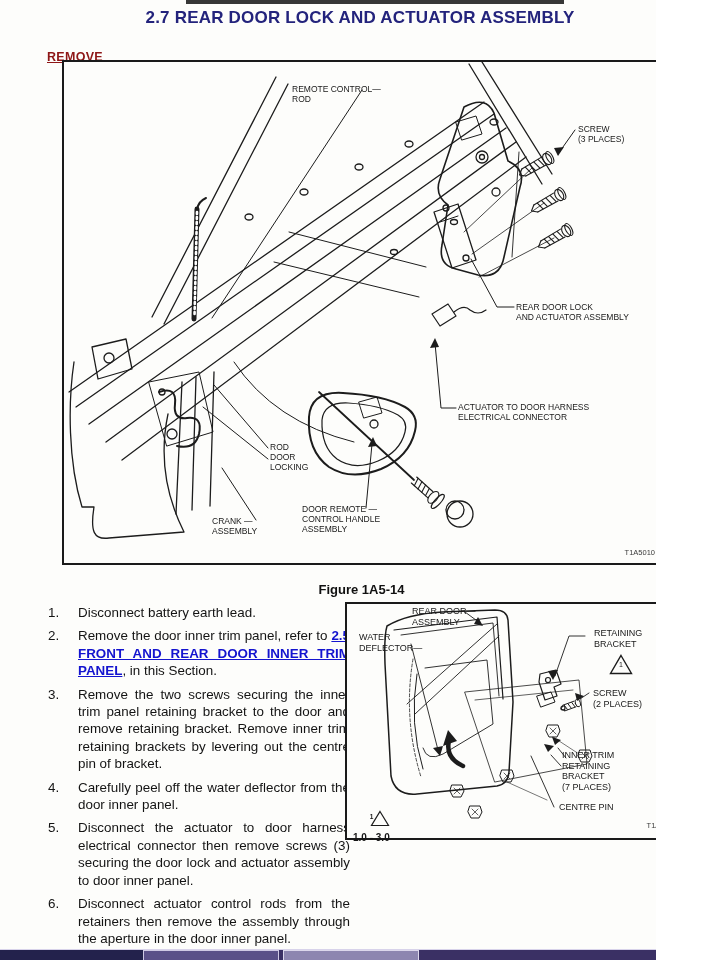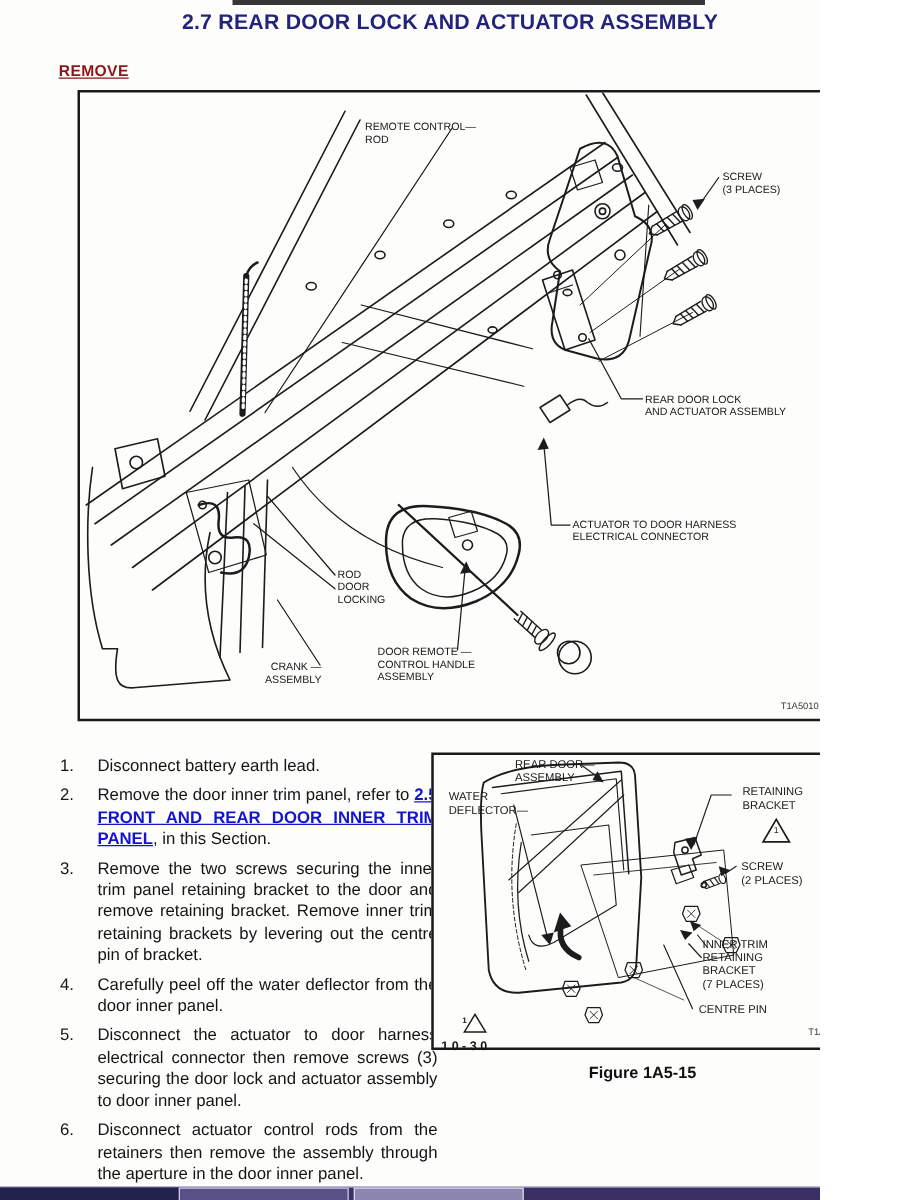--- a/index.html
+++ b/index.html
@@ -10,21 +10,21 @@
     color:#161616;
   }
   
   .scanbar{position:absolute; left:186px; top:0; width:378px; height:4px; background:#1b1b1b; opacity:.88;}
   
   .title{position:absolute; left:0; top:8px; width:720px; text-align:center;
     font-size:17px; font-weight:bold; color:#23237c; letter-spacing:.2px;}
   .remove{position:absolute; left:47px; top:50px; font-size:12.5px; font-weight:bold; color:#8e1616; letter-spacing:.3px;text-decoration:underline;}
   
   .figbox{position:absolute; background:#fdfdfb; border:2px solid #1a1a1a;}
-  #fig1{left:62px; top:72px; width:599px; height:501px;}
+  #fig1{left:62px; top:60px; width:599px; height:501px;}
   #fig2{left:345px; top:602px; width:338px; height:234px;}
   .figbox svg{position:absolute; left:0; top:0;}
   .fig-label{position:absolute; font-size:8.5px; line-height:10px; color:#181818; white-space:pre-line; letter-spacing:0;}
   #fig2 .fig-label{font-size:9px; line-height:10.5px;}
   .fig-code{position:absolute; font-size:7.5px; color:#3a3a3a;}
   .caption{position:absolute; font-size:13px; font-weight:bold; color:#111; text-align:center;}
   #cap1{left:62px; top:582px; width:599px;}
   #cap2{left:345px; top:850px; width:338px;}
   
   .warn-tri{position:absolute;}
@@ -177,27 +177,28 @@
 ROD</div>
     <div class="fig-label" style="left:514px; top:62px;">SCREW
 (3 PLACES)</div>
     <div class="fig-label" style="left:452px; top:240px;">REAR DOOR LOCK
 AND ACTUATOR ASSEMBLY</div>
     <div class="fig-label" style="left:394px; top:340px;">ACTUATOR TO DOOR HARNESS
 ELECTRICAL CONNECTOR</div>
     <div class="fig-label" style="left:206px; top:380px;">ROD
 DOOR
 LOCKING</div>
-    <div class="fig-label" style="left:148px; top:454px;text-align:right;">CRANK —
+    <div class="fig-label" style="left:148px; top:454px;">CRANK —
 ASSEMBLY</div>
     <div class="fig-label" style="left:238px; top:442px;">DOOR REMOTE —
 CONTROL HANDLE
 ASSEMBLY</div>
     <div class="fig-code" style="right:8px; bottom:6px;">T1A5010</div>
   </div>
+  <div id="cap1" class="caption">Figure 1A5-14</div>
 
   <div id="steps">
     <div class="step">
       <span class="step-num">1.</span>
       <span class="step-text">Disconnect battery earth lead.</span>
     </div>
     <div class="step">
       <span class="step-num">2.</span>
       <span class="step-text"><span>Remove the door inner trim panel, refer to </span><span class="ref-link">2.5 FRONT AND REAR DOOR INNER TRIM PANEL</span><span>, in this Section.</span></span>
     </div>
@@ -317,21 +318,20 @@
       <span class="tri">
         <svg width="20" height="17" viewBox="0 0 20 17">
             <polygon points="10,1.5 18.5,15.5 1.5,15.5" fill="none" stroke="#1c1c1c" stroke-width="1.2"></polygon>
           </svg>
         <span class="idx">1</span>
       </span>
       <span>1.0 - 3.0</span>
     </div>
     <div class="fig-code" style="right:8px; bottom:8px;">T1A5033</div>
   </div>
-  <div id="cap2" class="caption">Figure 1A5-15</div>
 
   <div id="taskbar">
     <div class="tb-left"></div>
     <div class="tb-btn" id="tb-btn1"></div>
     <div class="tb-btn" id="tb-btn2"></div>
   </div>
 
 </div>
 
 </body></html>

